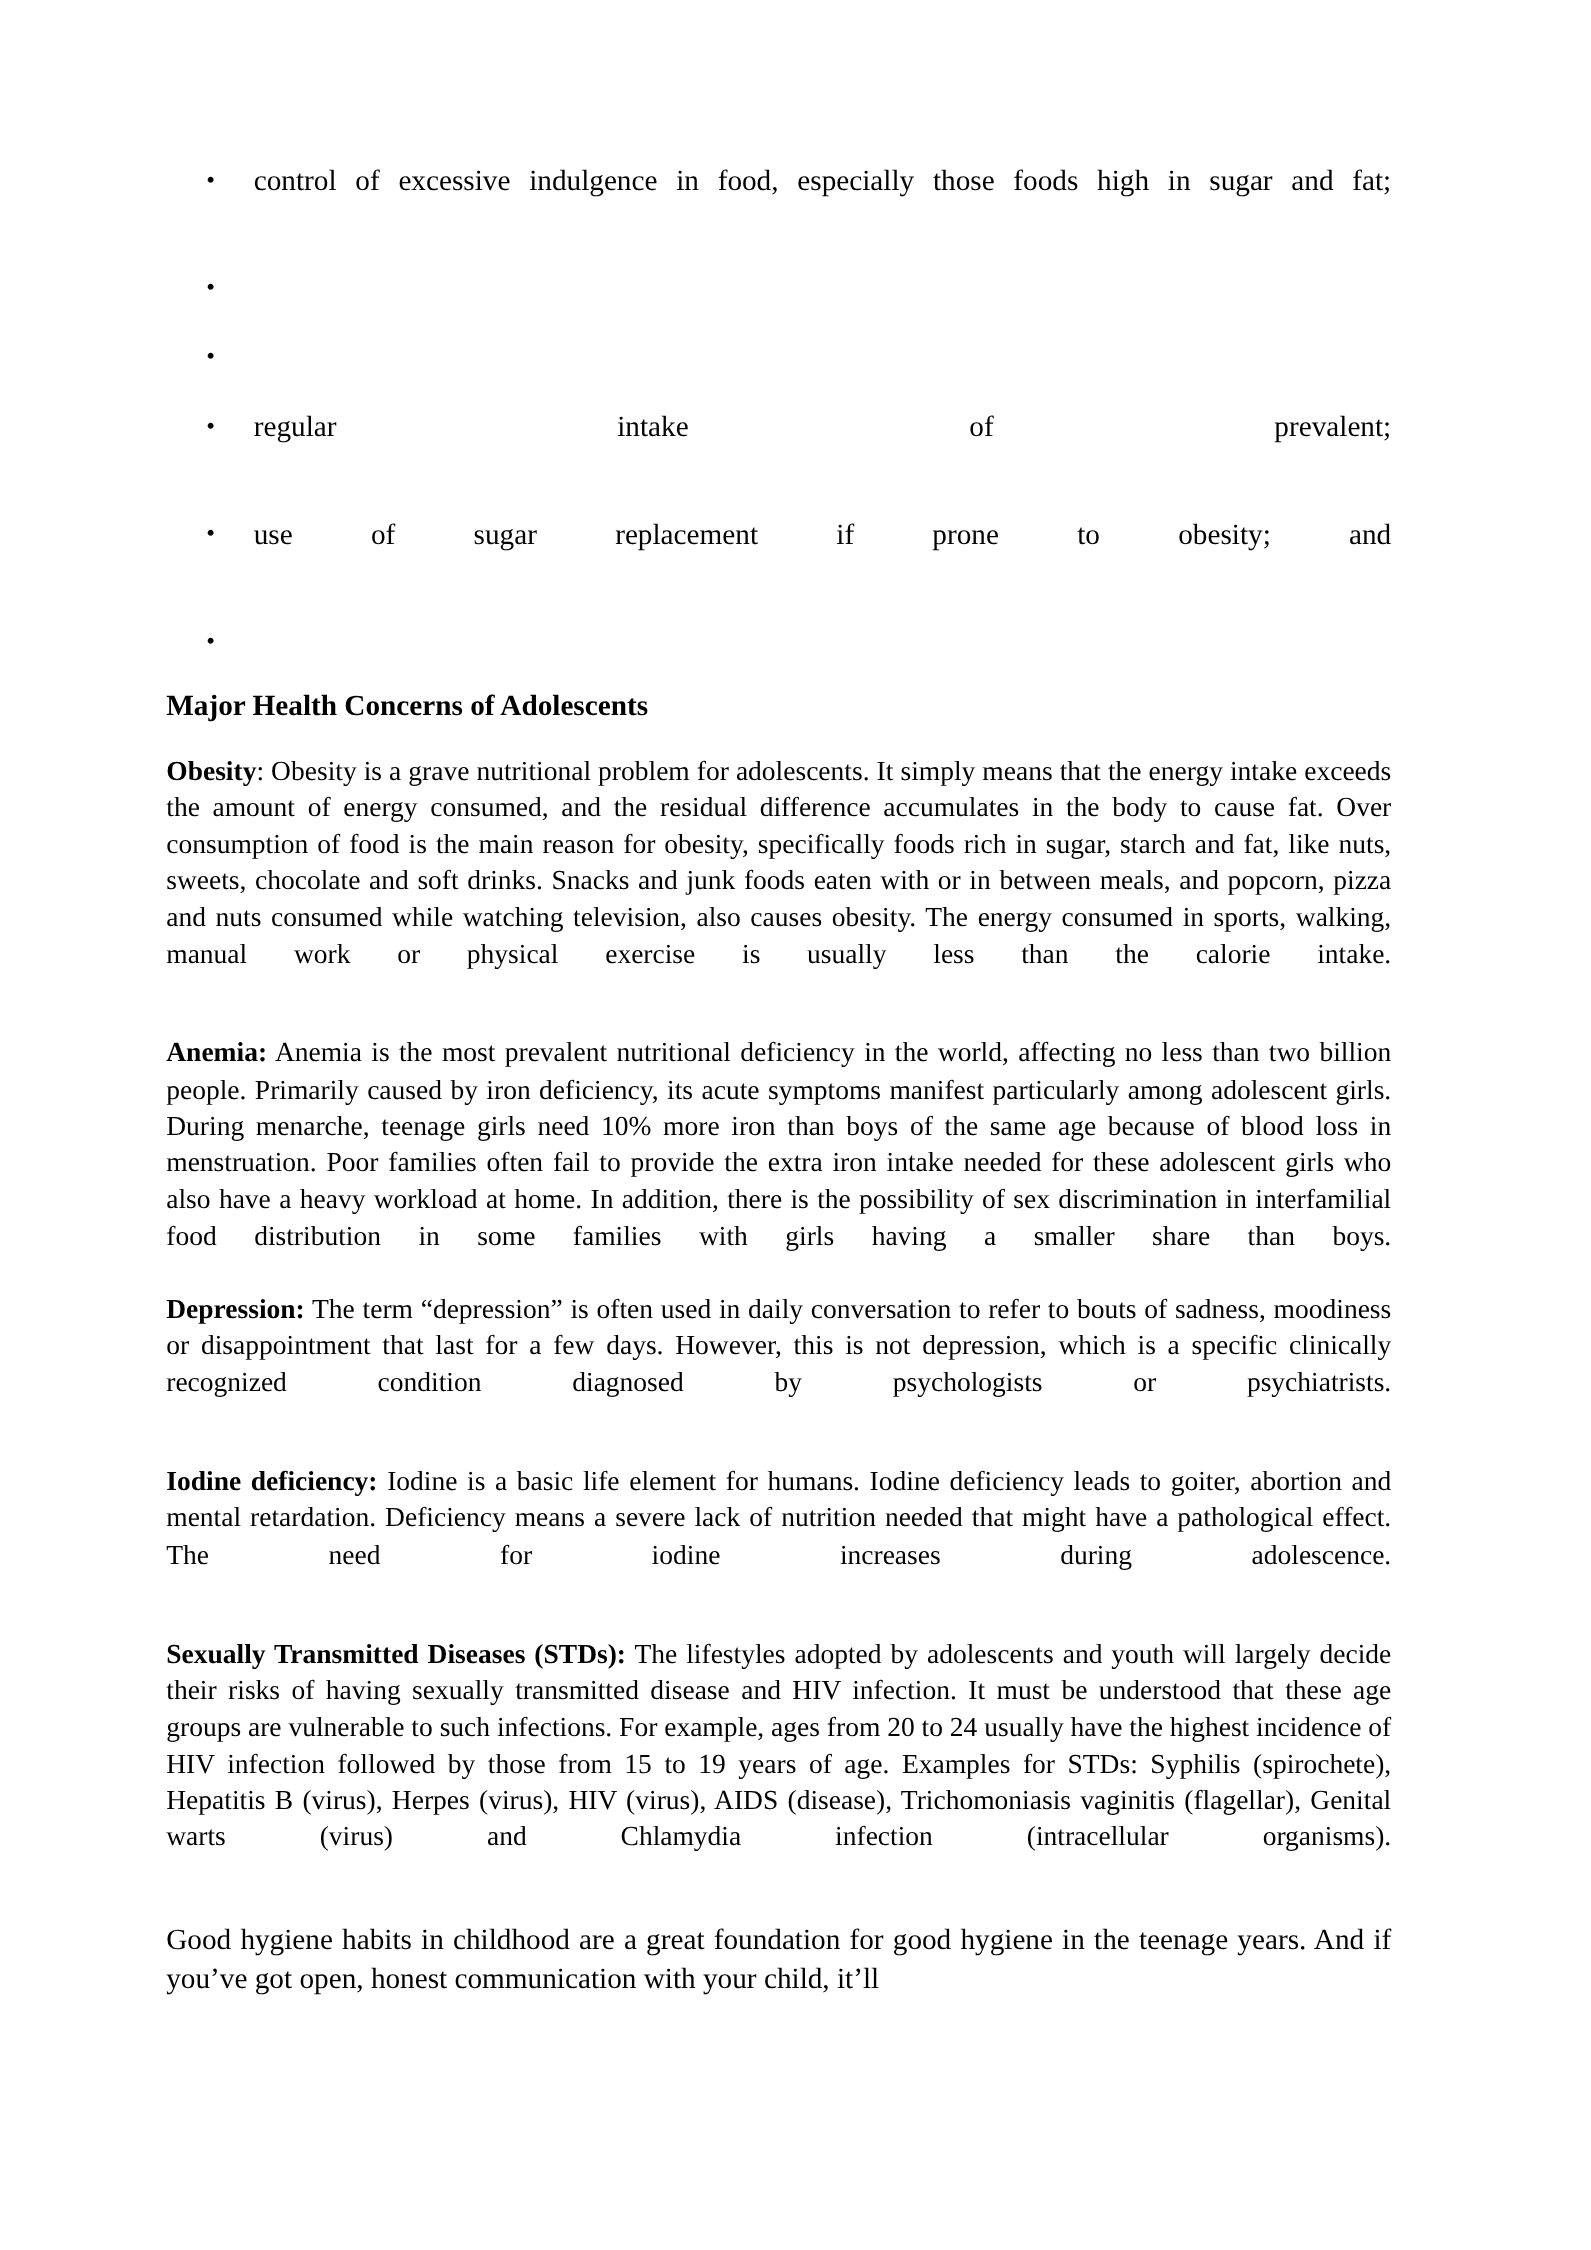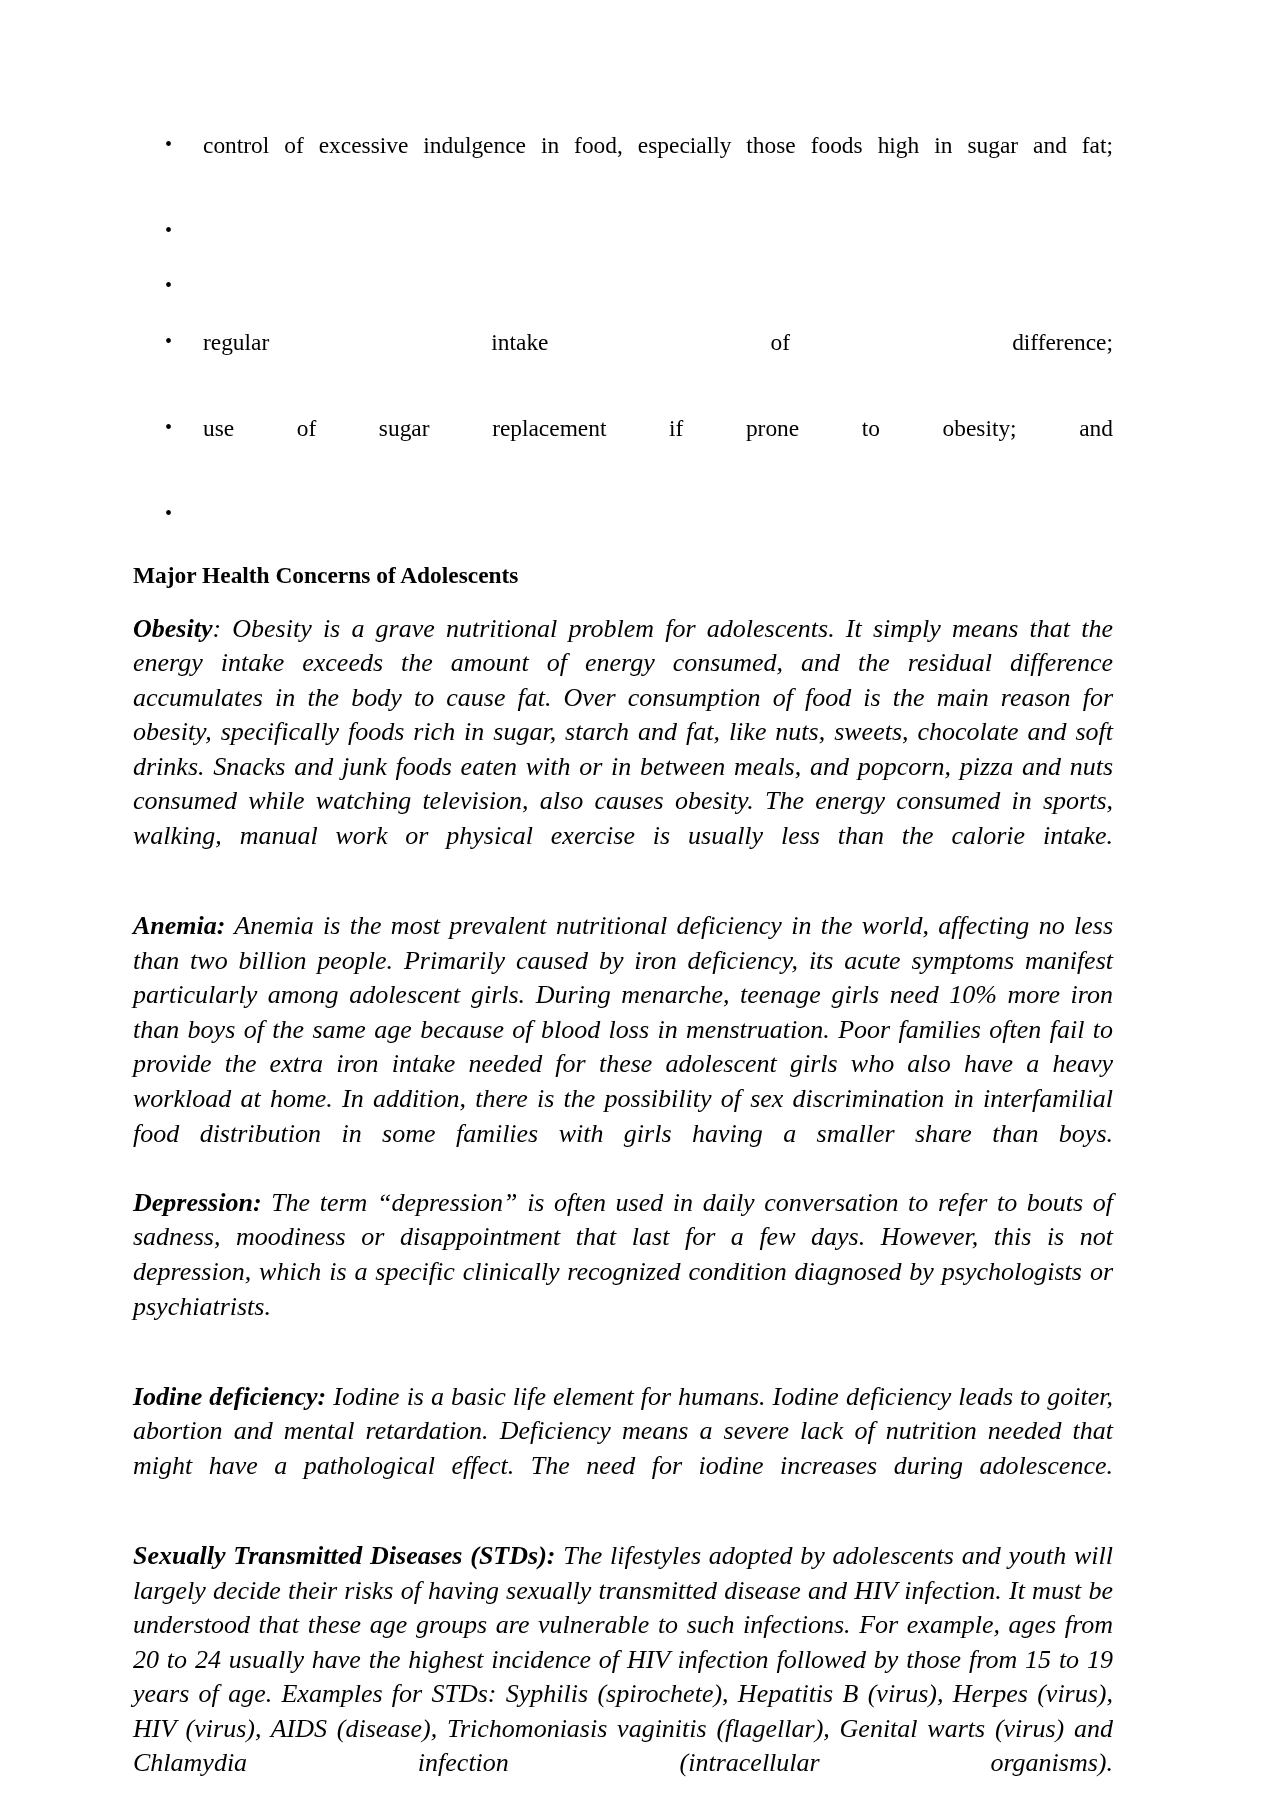--- a/index.html
+++ b/index.html
@@ -44,32 +44,31 @@
     top: 0;
     font-size: 20px;
     line-height: 1.45;
   }
 
   
   .section-heading {
     font-size: 23.4px;
     font-weight: bold;
     line-height: 1.3;
-    margin: 30px 0 0 0;
+    margin: 20px 0 0 0;
   }
 
   
   .para {
-    font-size: 26px;
+    font-size: 22px;
     line-height: 1.33;
     text-align: justify;
     text-justify: inter-word;
     margin: 21px 0 0 0;
     hyphens: none;
-    font-style: italic;
   }
   .para.tight { margin-top: 0; }
   .para b { font-weight: bold; }
 
   
   .closing-para {
     font-size: 23.4px;
     line-height: 1.33;
     text-align: justify;
     margin: 24px 0 0 0;
@@ -91,21 +90,21 @@
     <li class="bullet-item">
       <span class="marker">•</span><span>control of excessive indulgence in food, especially those foods high in sugar and fat;</span>
     </li>
     <li class="bullet-item">
       <span class="marker">•</span>
     </li>
     <li class="bullet-item">
       <span class="marker">•</span>
     </li>
     <li class="bullet-item">
-      <span class="marker">•</span><span>regular intake of difference;</span>
+      <span class="marker">•</span><span>regular intake of prevalent;</span>
     </li>
     <li class="bullet-item">
       <span class="marker">•</span><span>use of sugar replacement if prone to obesity; and</span>
     </li>
     <li class="bullet-item">
       <span class="marker">•</span>
     </li>
   </ul>
 
   <h2 class="section-heading">Major Health Concerns of Adolescents</h2>

